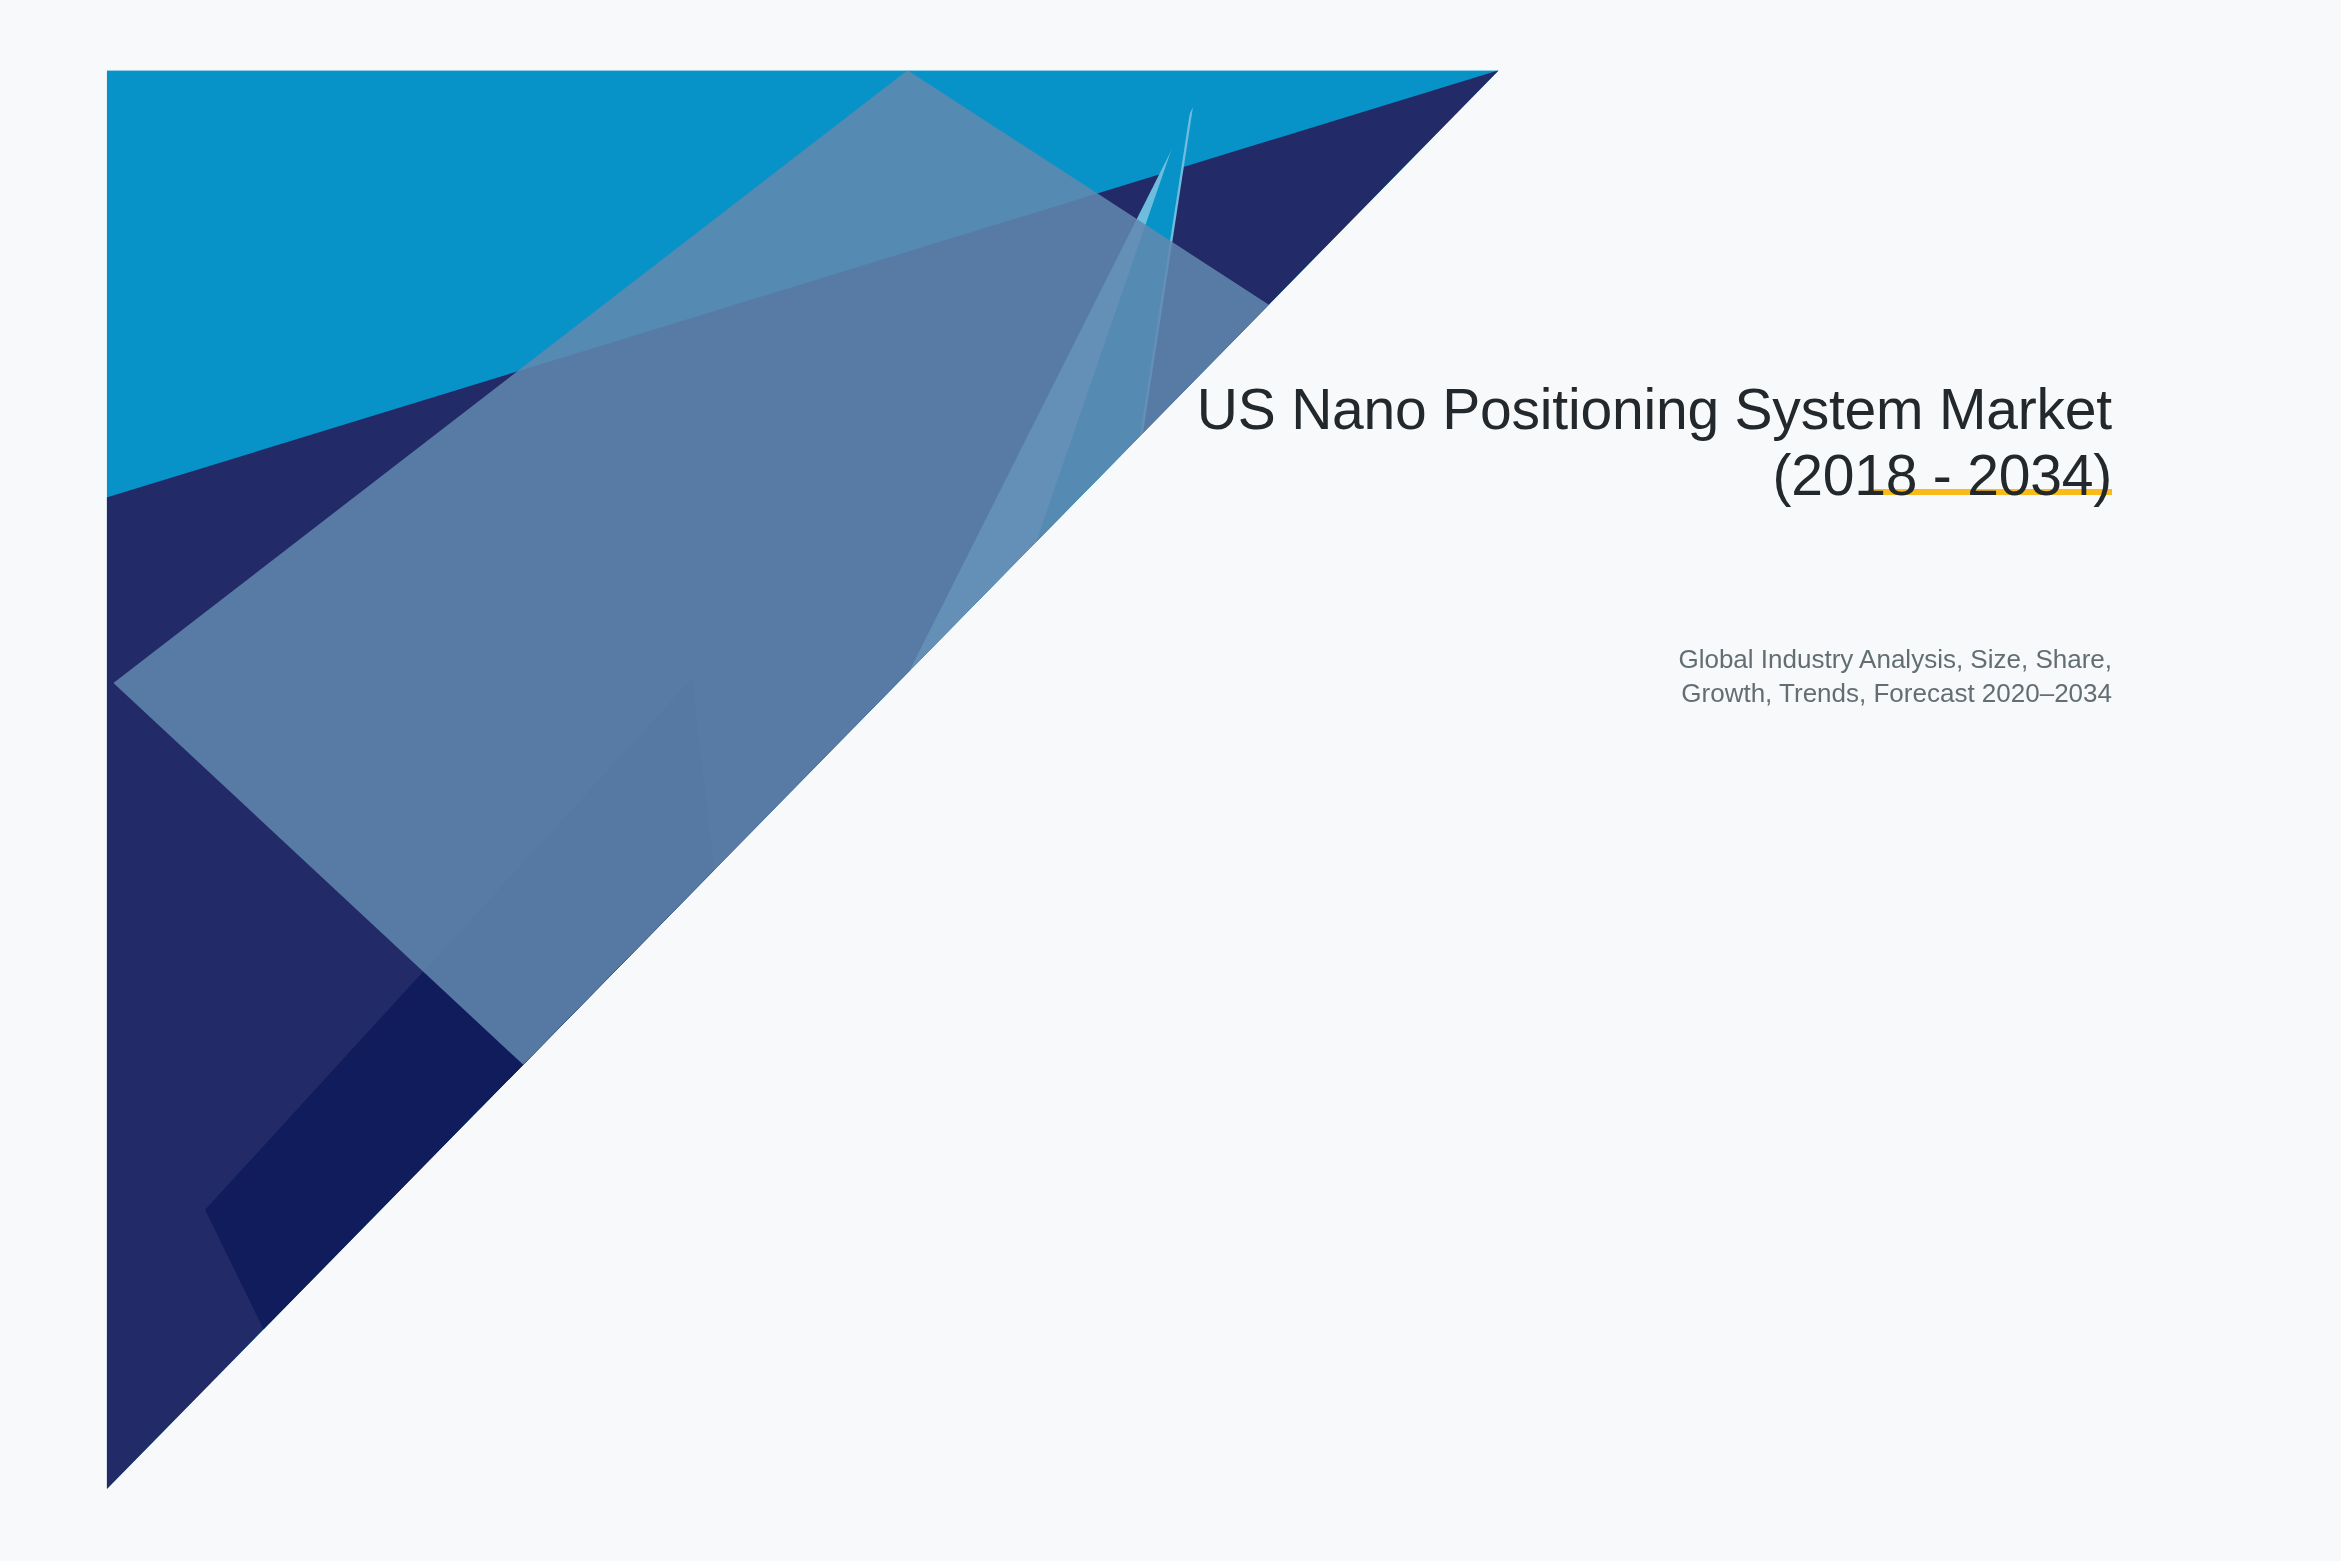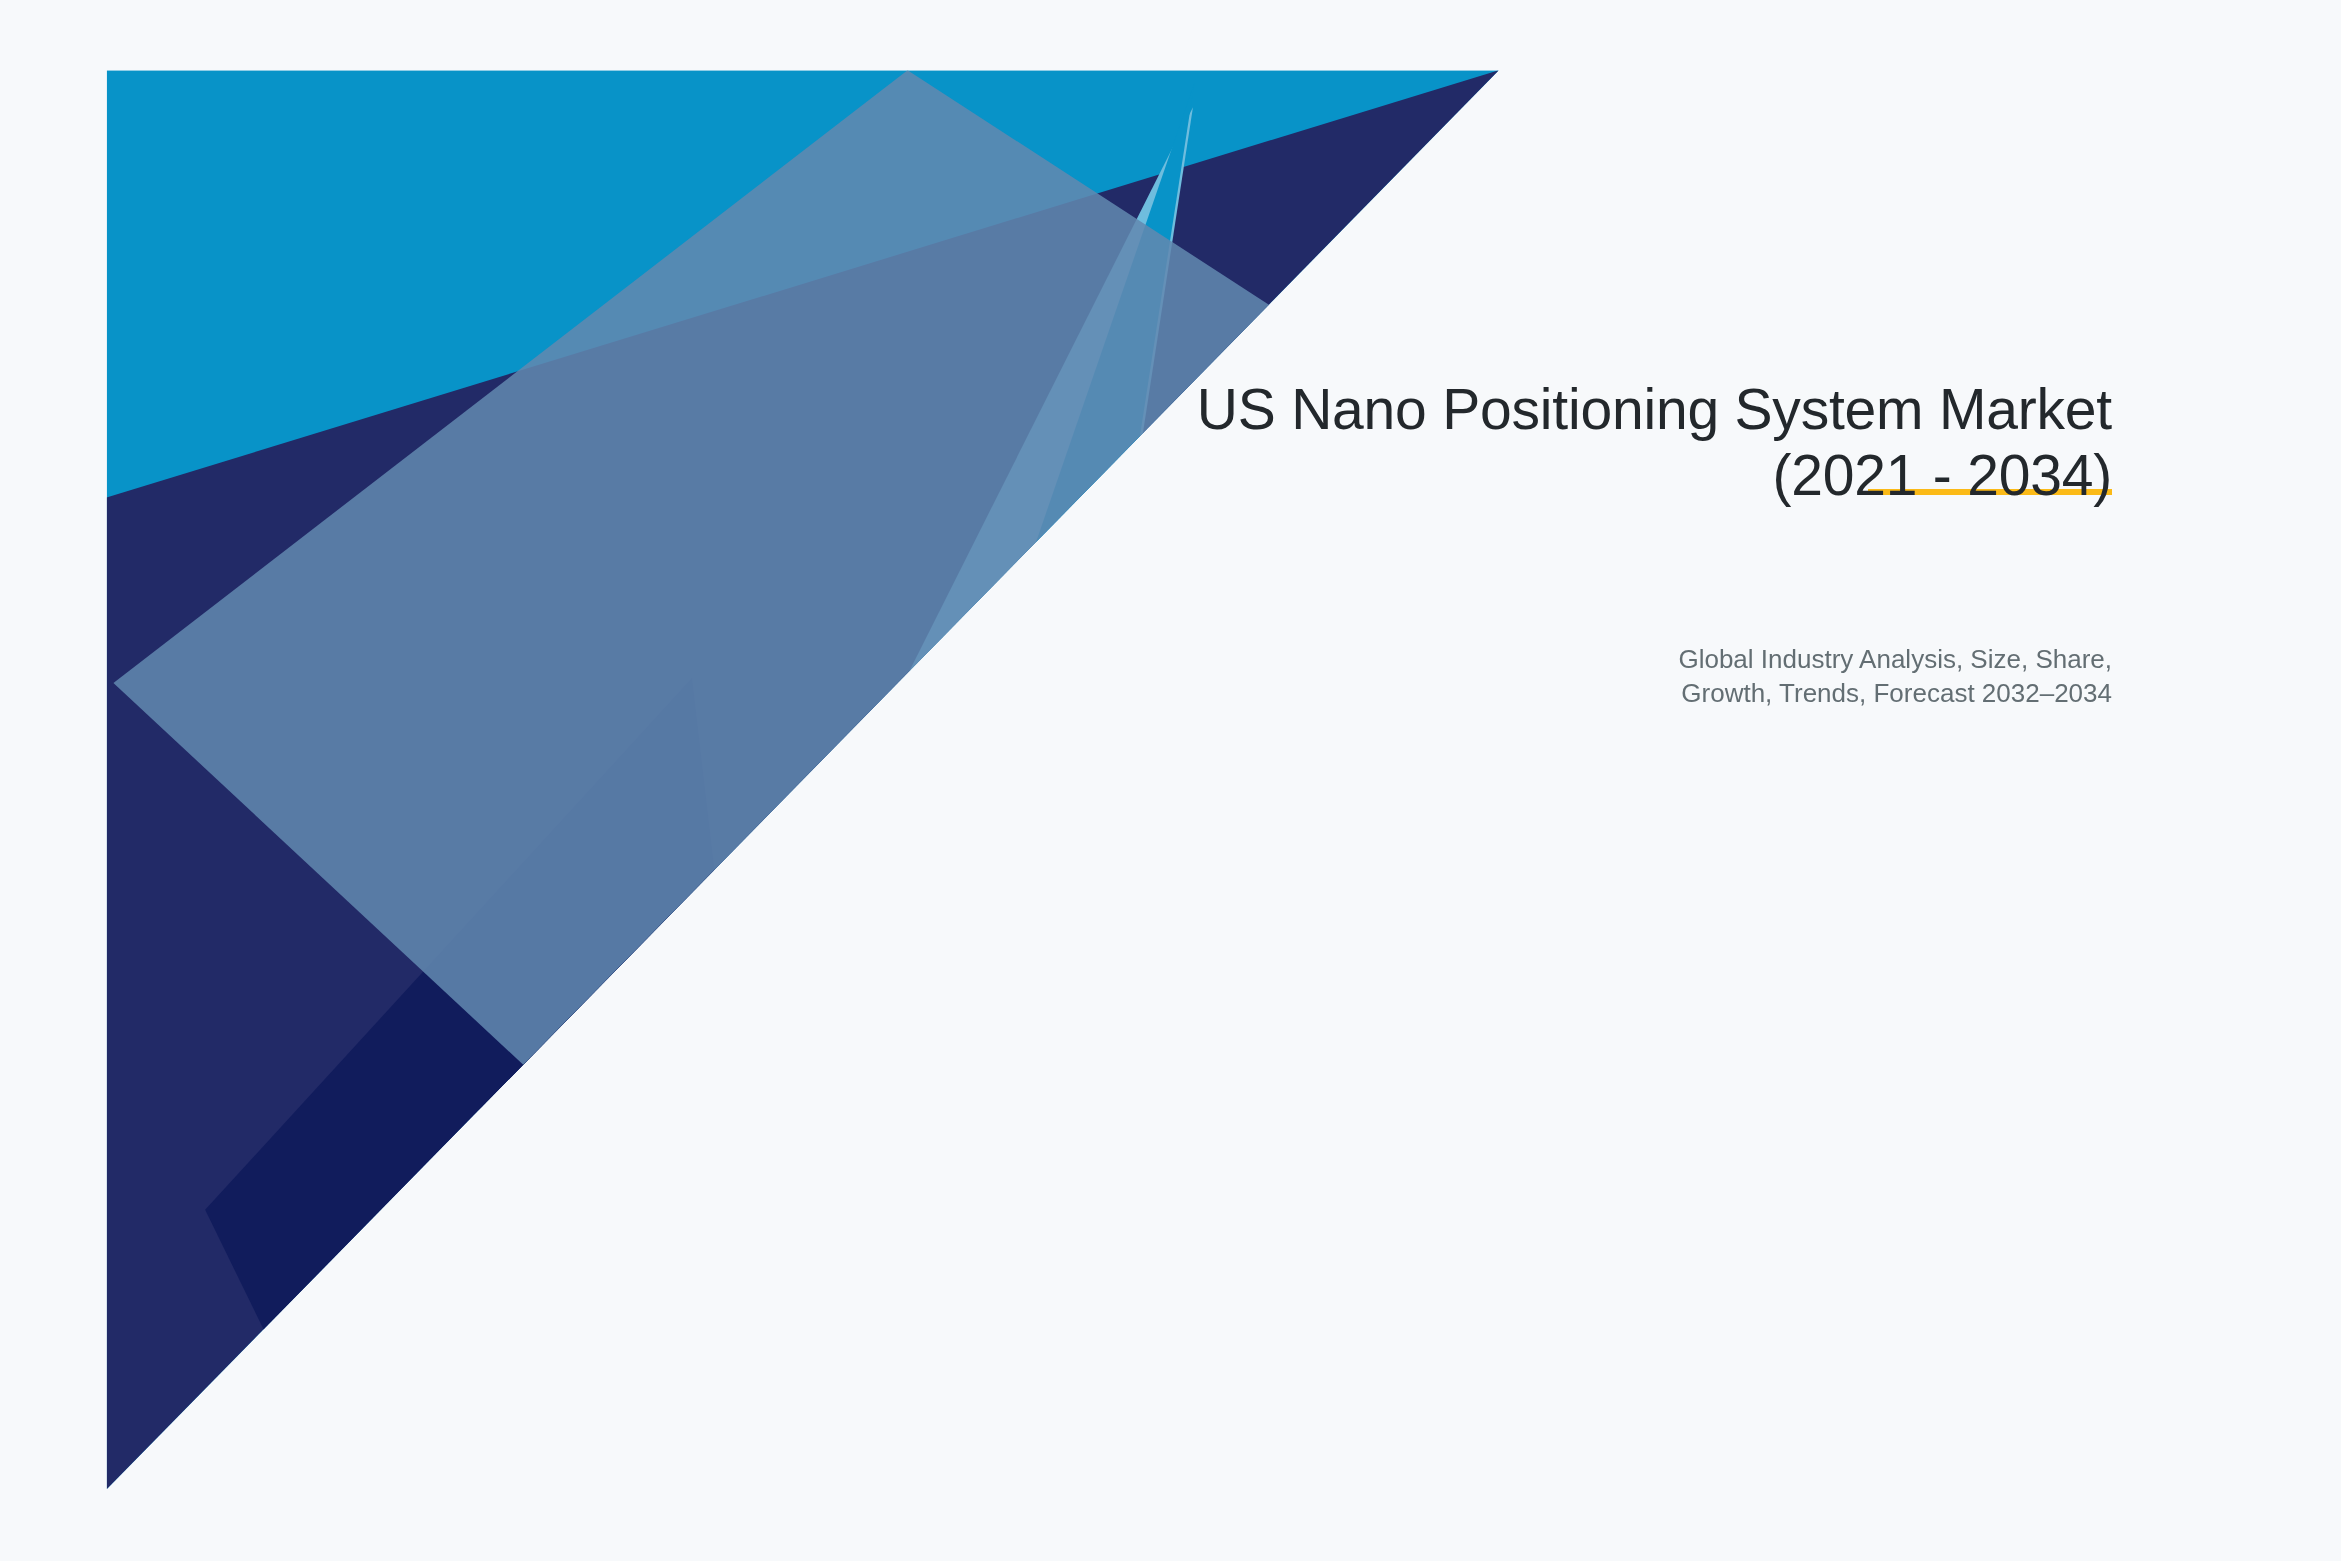--- a/index.html
+++ b/index.html
@@ -100,21 +100,21 @@
       <polygon points="2740,690 2160,3053 1320,3053" fill="#B6DAEE" opacity="0.92"></polygon>
 
       <polygon points="2448,170 2010,1440 2252,1440" fill="#0893C8"></polygon>
 
       <polygon points="1860,144 2655,660 1375,2465 232,1400" fill="#6288B0" opacity="0.86"></polygon>
     </g>
   </svg>
 
   <div id="title-block">
     <div id="title-accent-bar"></div>
-    <h1 id="report-title"><span class="t-line">US Nano Positioning System Market</span><span class="t-line">(2021 - 2034)</span></h1>
+    <h1 id="report-title"><span class="t-line">US Nano Positioning System Market</span><span class="t-line">(2018 - 2034)</span></h1>
   </div>
 
   <div id="subtitle-block">
-    <p id="report-subtitle"><span>Global Industry Analysis, Size, Share,</span><br><span>Growth, Trends, Forecast 2032–2034</span></p>
+    <p id="report-subtitle"><span>Global Industry Analysis, Size, Share,</span><br><span>Growth, Trends, Forecast 2020–2034</span></p>
   </div>
 
 </div>
 
 
 </body></html>

